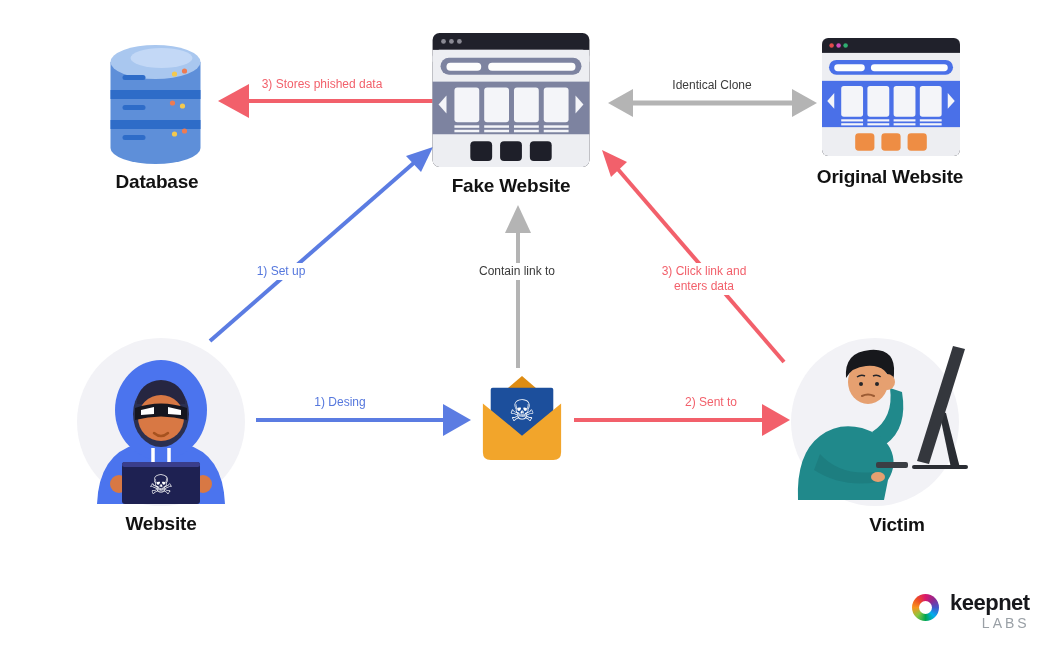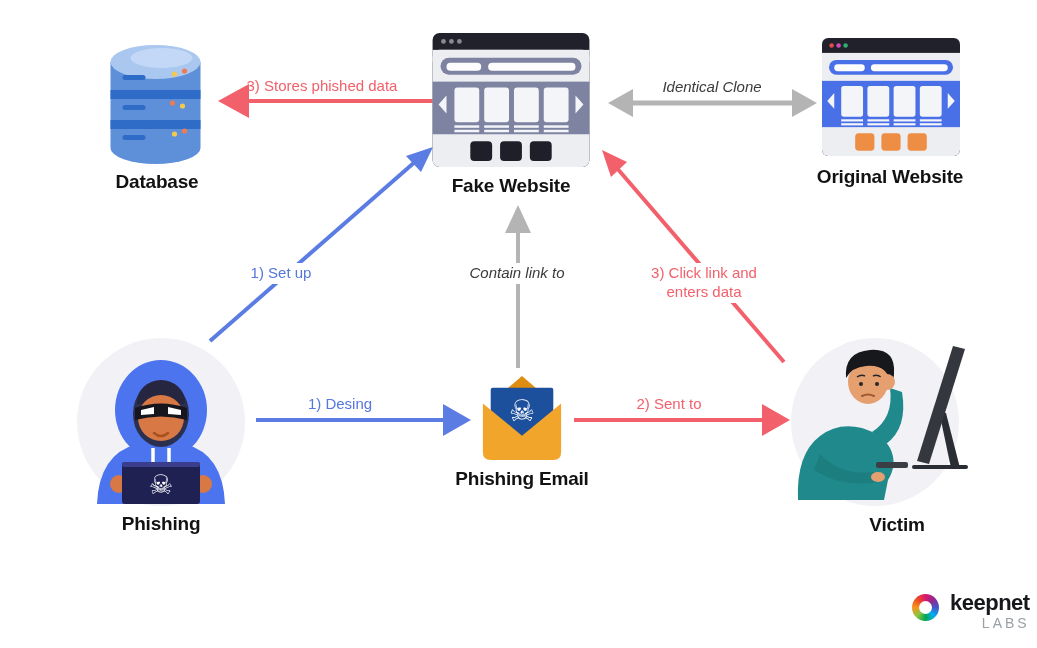--- a/index.html
+++ b/index.html
@@ -9,27 +9,27 @@
   }
   .layer{position:absolute;left:0;top:0;}
   #arrows{z-index:1;}
   .icon{position:absolute;z-index:2;}
   .node-label{
     position:absolute;z-index:3;transform:translateX(-50%);
     font-weight:800;font-size:19px;color:#121212;letter-spacing:-0.2px;white-space:nowrap;
   }
   .edge-label{
     position:absolute;z-index:3;transform:translateX(-50%);
-    font-size:15px;white-space:nowrap;line-height:1.25;
+    font-size:12px;white-space:nowrap;line-height:1.25;
   }
   .edge-label.on-line{background:#ffffff;padding:1px 6px;}
   .edge-label.two-line{white-space:pre-line;text-align:center;}
   .blue{color:#5577dd;}
   .red{color:#f2606b;}
-  .dark{color:#3b3b3b;font-style:italic;}
+  .dark{color:#3b3b3b;}
   
   .logo{position:absolute;left:912px;top:592px;z-index:3;display:flex;align-items:flex-start;gap:11px;}
   .logo-icon{
     width:27px;height:27px;border-radius:50%;position:relative;margin-top:2px;
     background:conic-gradient(from -90deg,#f7941d,#ed4c24,#d9186c,#92278f,#4455c8,#00aeef,#00a651,#8dc63f,#f7941d);
   }
   .logo-icon::after{
     content:"";position:absolute;left:7px;top:7px;width:13px;height:13px;border-radius:50%;background:#fff;
   }
   .logo-text{display:flex;flex-direction:column;align-items:flex-end;}
@@ -207,32 +207,31 @@
     <rect x="86" y="126" width="32" height="6" rx="2" fill="#3b3e44"></rect>
 
     <polygon points="149,75 156,77 170,132 161,132" fill="#2a2d33"></polygon>
     <polygon points="163,10 175,13 139,128 127,125" fill="#34373d"></polygon>
     <rect x="122" y="129" width="56" height="4" rx="2" fill="#2a2d33"></rect>
   </svg>
 
   <div class="node-label" style="left:157px;top:171px;">Database</div>
   <div class="node-label" style="left:511px;top:175px;">Fake Website</div>
   <div class="node-label" style="left:890px;top:166px;">Original Website</div>
-  <div class="node-label" style="left:161px;top:513px;">Phishing</div>
-  <div class="node-label" style="left:522px;top:468px;">Phishing Email</div>
+  <div class="node-label" style="left:161px;top:513px;">Website</div>
   <div class="node-label" style="left:897px;top:514px;text-align:center;">Victim</div>
 
   <div class="edge-label red" style="left:322px;top:77px;">3) Stores phished data</div>
   <div class="edge-label dark" style="left:712px;top:78px;">Identical Clone</div>
   <div class="edge-label blue on-line" style="left:281px;top:263px;">1) Set up</div>
   <div class="edge-label dark on-line" style="left:517px;top:263px;">Contain link to</div>
   <div class="edge-label red on-line two-line" style="left:704px;top:263px;">3) Click link and
 enters data</div>
   <div class="edge-label blue" style="left:340px;top:395px;">1) Desing</div>
-  <div class="edge-label red" style="left:669px;top:395px;">2) Sent to</div>
+  <div class="edge-label red" style="left:711px;top:395px;">2) Sent to</div>
 
   <div class="logo">
     <div class="logo-icon"></div>
     <div class="logo-text">
       <span class="logo-name">keepnet</span>
       <span class="logo-sub">LABS</span>
     </div>
   </div>
 
 </div>

